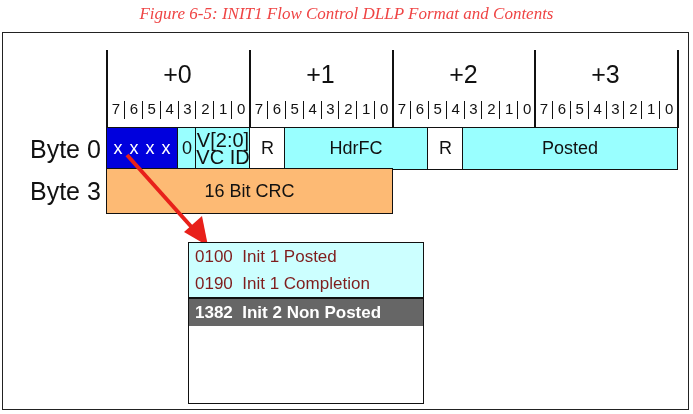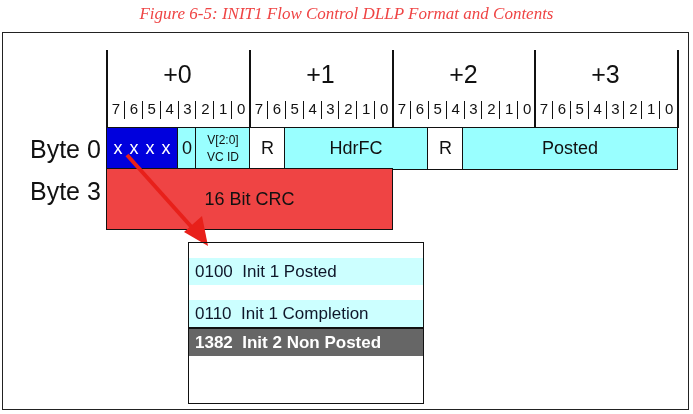--- a/index.html
+++ b/index.html
@@ -8,21 +8,21 @@
   .frame { position:absolute; left:2px; top:32px; width:687px; height:378px; border:1.5px solid #222; box-sizing:border-box; }
   .abs { position:absolute; }
   .vline { position:absolute; width:1.5px; background:#111; }
   .byte-label { position:absolute; font-size:25px; color:#111; text-align:center; width:143px; top:60px; }
   .bit { position:absolute; top:100px; width:17.9px; text-align:center; font-size:15px; color:#111; }
   .bitsep { position:absolute; top:101px; height:18px; width:1px; background:#111; }
   .field { position:absolute; box-sizing:border-box; border:1.5px solid #111; display:flex; align-items:center; justify-content:center; color:#111; font-size:18px; text-align:center; line-height:17px; }
   .row-label { position:absolute; font-size:25px; color:#111; left:23px;margin-left:7px; }
   .table { position:absolute; left:188px; top:242px; width:236px; height:162px; border:1.5px solid #111; box-sizing:border-box; }
   .t-row { height:27px; line-height:27px; font-size:17px; padding-left:6px; white-space:pre; }
-  .t-top { background:#ccffff; color:#0f172a;margin-top:15px; }
+  .t-top { background:#ccffff; color:#7f1d1d; }
   .t-bot { background:#666666; color:#ffffff; font-weight:bold; }
   .t-divider { height:1.5px; background:#111; }
 </style>
 </head>
 <body>
 
 <div class="caption">Figure 6-5: INIT1 Flow Control DLLP Format and Contents</div>
 
 <div class="frame"></div>
 
@@ -102,44 +102,44 @@
 
 <div class="row-label" style="top:135px;">Byte 0</div>
 <div class="row-label" style="top:177px;">Byte 3</div>
 
 <div class="field" style="left:106px; top:127px; width:73px; height:43px; background:#0000dd; color:#ffffff; font-size:18px; letter-spacing:1px;">
   <span>x x x x</span>
 </div>
 <div class="field" style="left:177px; top:127px; width:20px; height:43px; background:#99ffff; font-size:18px;">
   <span>0</span>
 </div>
-<div class="field" style="left:195px; top:127px; width:56px; height:43px; background:#99ffff; flex-direction:column; font-size:12px;">
+<div class="field" style="left:195px; top:127px; width:56px; height:43px; background:#99ffff; flex-direction:column; font-size:20px;">
   <span>V[2:0]</span>
   <span>VC ID</span>
 </div>
 <div class="field" style="left:249px; top:127px; width:37px; height:43px; background:#ffffff; font-size:18px;">
   <span>R</span>
 </div>
 <div class="field" style="left:284px; top:127px; width:144px; height:43px; background:#99ffff;">
   <span>HdrFC</span>
 </div>
 <div class="field" style="left:427px; top:127px; width:37px; height:43px; background:#ffffff;">
   <span>R</span>
 </div>
 <div class="field" style="left:462px; top:127px; width:216px; height:43px; background:#99ffff;">
   <span>Posted</span>
 </div>
 
-<div class="field" style="left:106px; top:168px; width:287px; height:62px; background:#ef4444;">
+<div class="field" style="left:106px; top:168px; width:287px; height:46px; background:#fdba74;">
   <span>16 Bit CRC</span>
 </div>
 
 <svg class="abs" style="left:0; top:0;" width="693" height="414">
   <line x1="127" y1="155" x2="196" y2="232" stroke="#e8201a" stroke-width="4"></line>
   <polygon points="208,246 184,232 202,216" fill="#e8201a"></polygon>
 </svg>
 
 <div class="table">
   <div class="t-row t-top">0100  Init 1 Posted</div>
-  <div class="t-row t-top">0110  Init 1 Completion</div>
+  <div class="t-row t-top">0190  Init 1 Completion</div>
   <div class="t-divider"></div>
   <div class="t-row t-bot">1382  Init 2 Non Posted</div>
 </div>
 
 </body></html>

